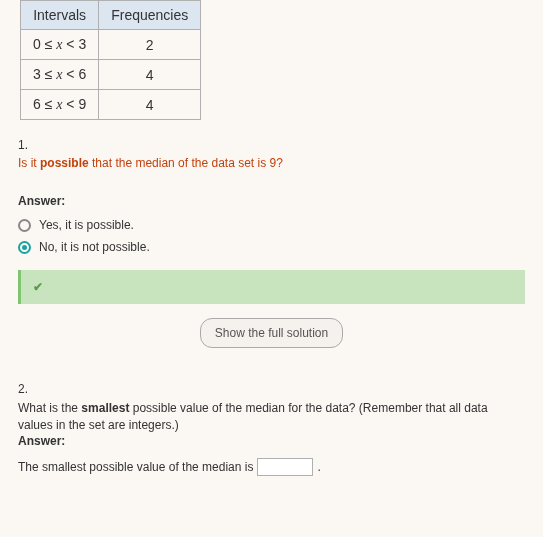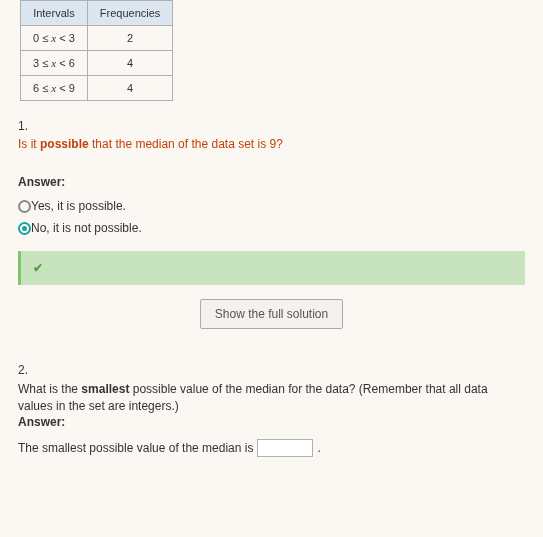--- a/index.html
+++ b/index.html
@@ -1,31 +1,31 @@
 <!DOCTYPE html>
 <html><head>
 <meta charset="utf-8">
 <style>
 *{box-sizing:border-box;margin:0;padding:0}
 body{font-family:Arial,Helvetica,sans-serif;font-size:12px;color:#333;background:#fbf8f4;width:543px;padding:0 18px 12px}
 table{border-collapse:collapse;margin-bottom:18px;margin-left:2px}
-th,td{border:1px solid #b0b0b0;padding:6px 12px;text-align:center;font-size:11px}
+th,td{border:1px solid #b0b0b0;padding:6px 12px;text-align:center;font-size:14px}
 th{background:#dbe6f0;color:#333;font-weight:400}
 .var{font-style:italic;font-family:Georgia,serif}
 .qnum{font-size:12px;margin-bottom:4px;color:#333}
 .qtext{font-size:12px;color:#c2410c;margin-bottom:24px}
 .label-answer{font-size:12px;font-weight:700;color:#333;margin-bottom:10px}
-.option{display:flex;align-items:center;margin-bottom:8px;font-size:12px;color:#333}
+.option{display:flex;align-items:center;gap:8px;margin-bottom:8px;font-size:12px;color:#333}
 .radio{width:13px;height:13px;border:2px solid #888;border-radius:50%;flex-shrink:0;position:relative}
 .radio.selected{border-color:#1aa3a3}
 .radio.selected::after{content:"";position:absolute;top:2px;left:2px;width:5px;height:5px;background:#1aa3a3;border-radius:50%}
 .feedback{background:#c7e4bf;border-left:3px solid #7fc46f;padding:10px 12px;margin:16px 0 14px;font-size:12px;color:#3a5a3a;display:flex;align-items:center;gap:8px}
 .check{color:#5a9a4a;font-weight:700}
 .btn-row{text-align:center;margin-bottom:34px}
-.btn{display:inline-block;border:1px solid #aaa;background:#f5f2ee;padding:7px 14px;font-size:12px;color:#555;border-radius:2px}
+.btn{display:inline-block;border:1px solid #aaa;background:#f5f2ee;padding:7px 14px;font-size:12px;color:#555;border-radius:12px}
 .q2text{font-size:12px;color:#333;line-height:1.4}
 .fill{display:flex;align-items:center;gap:4px;font-size:12px;color:#333}
 .input-box{border:1px solid #b0b0b0;width:56px;height:18px;background:#fff}
 b{font-weight:700}
 </style>
 </head>
 <body>
 
 <table>
 <thead>

